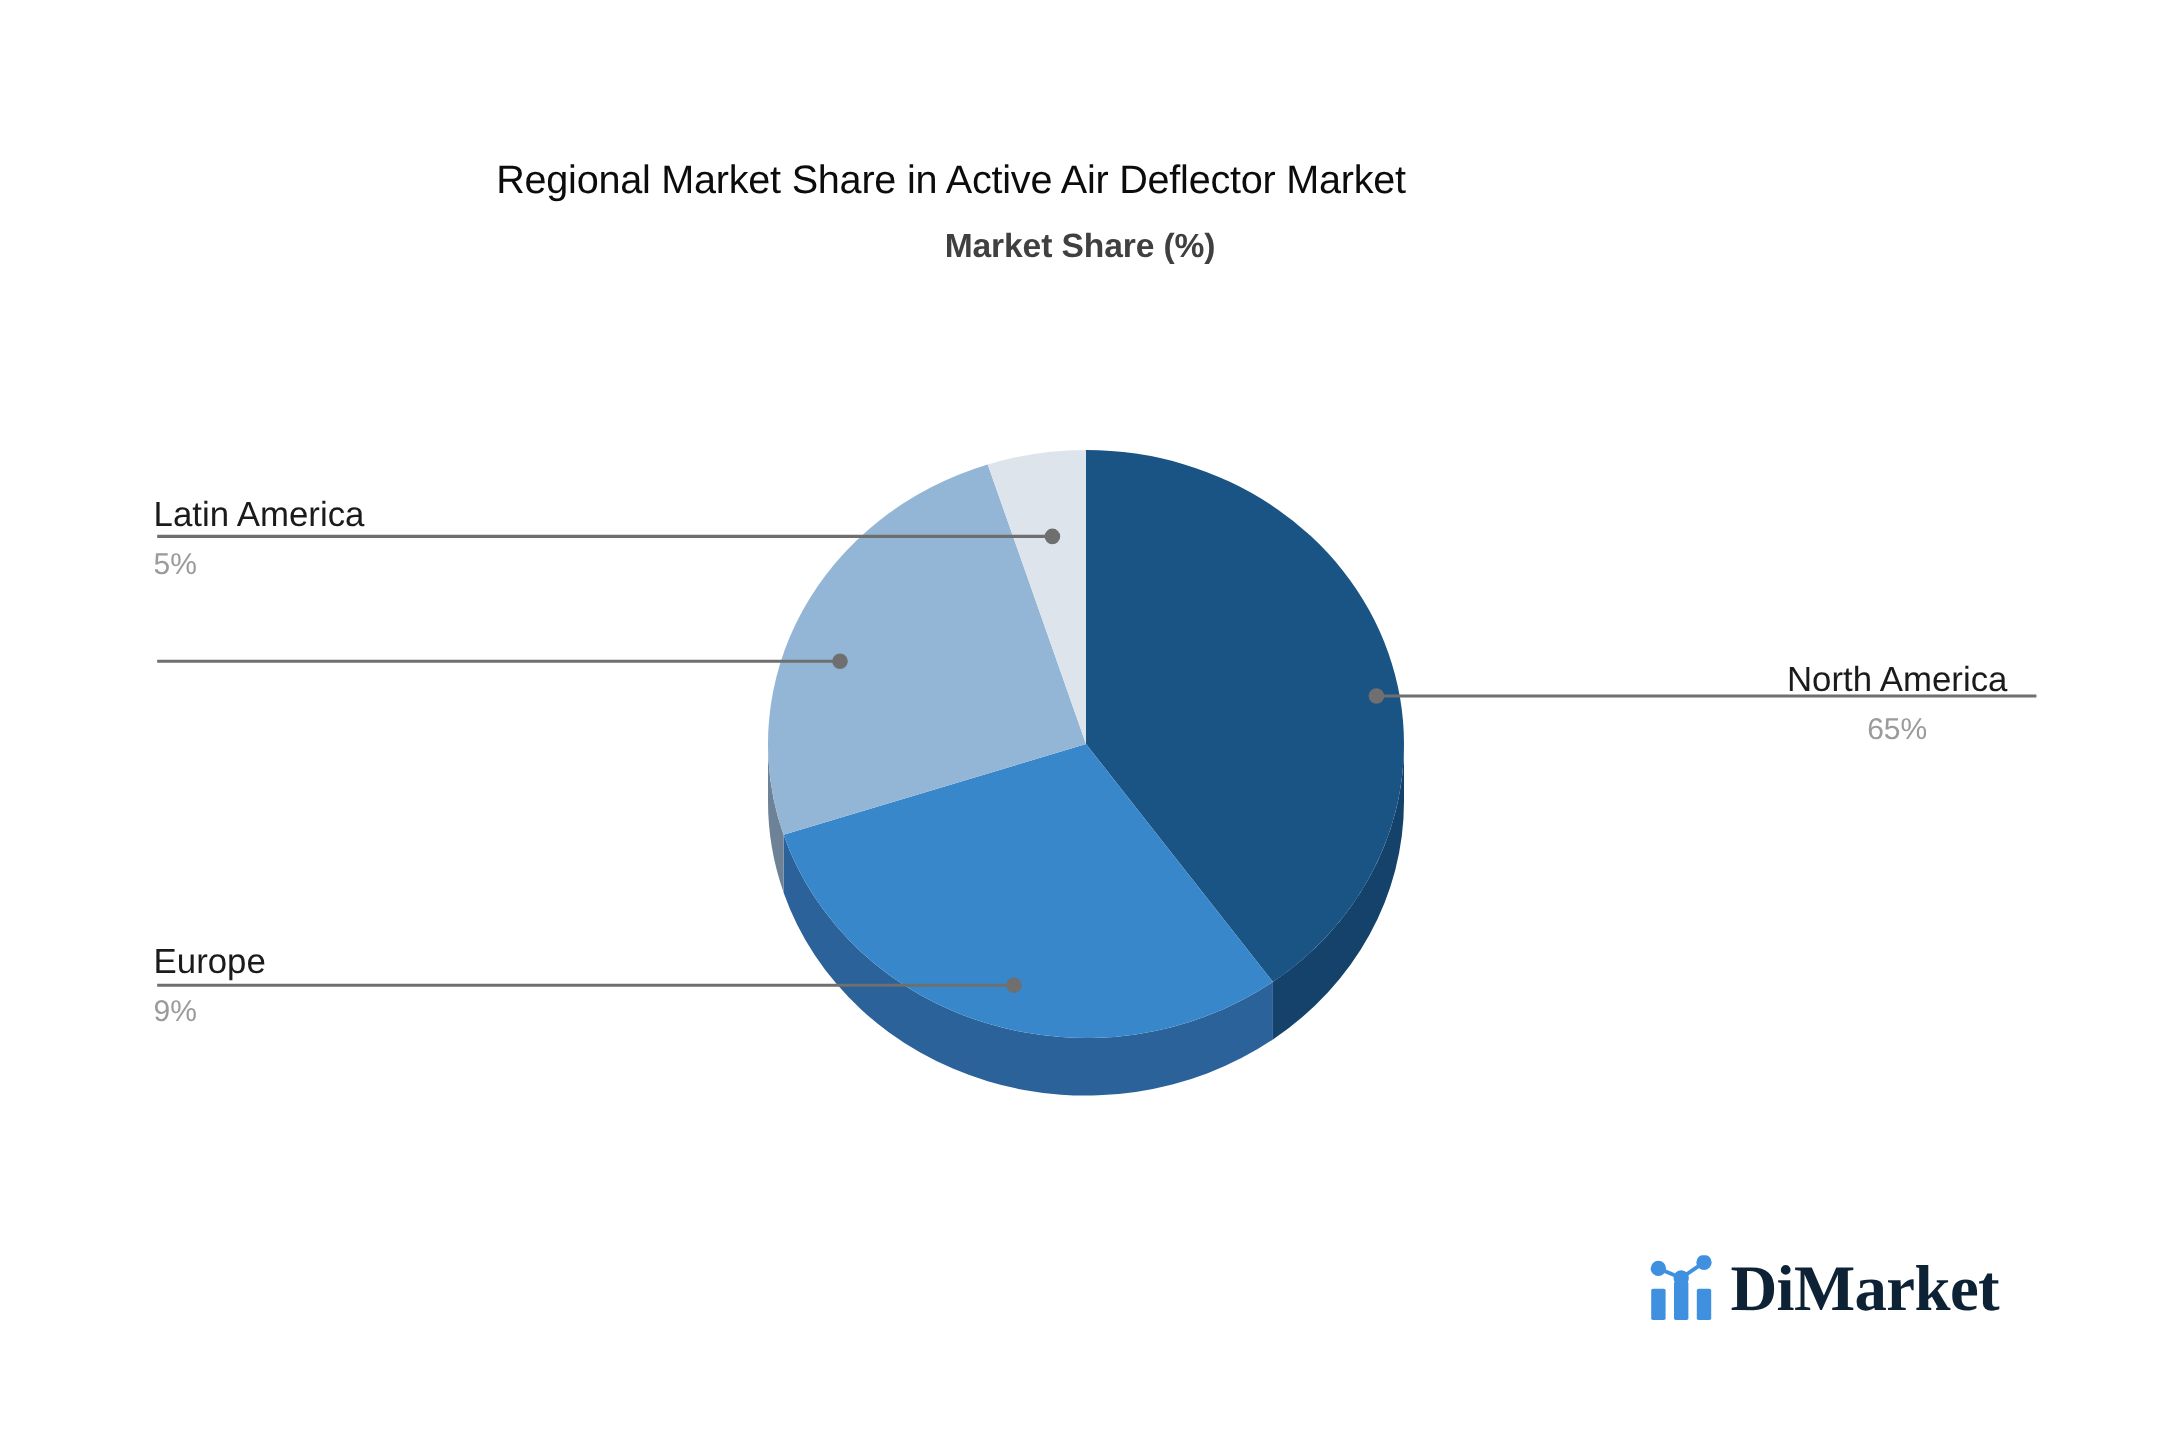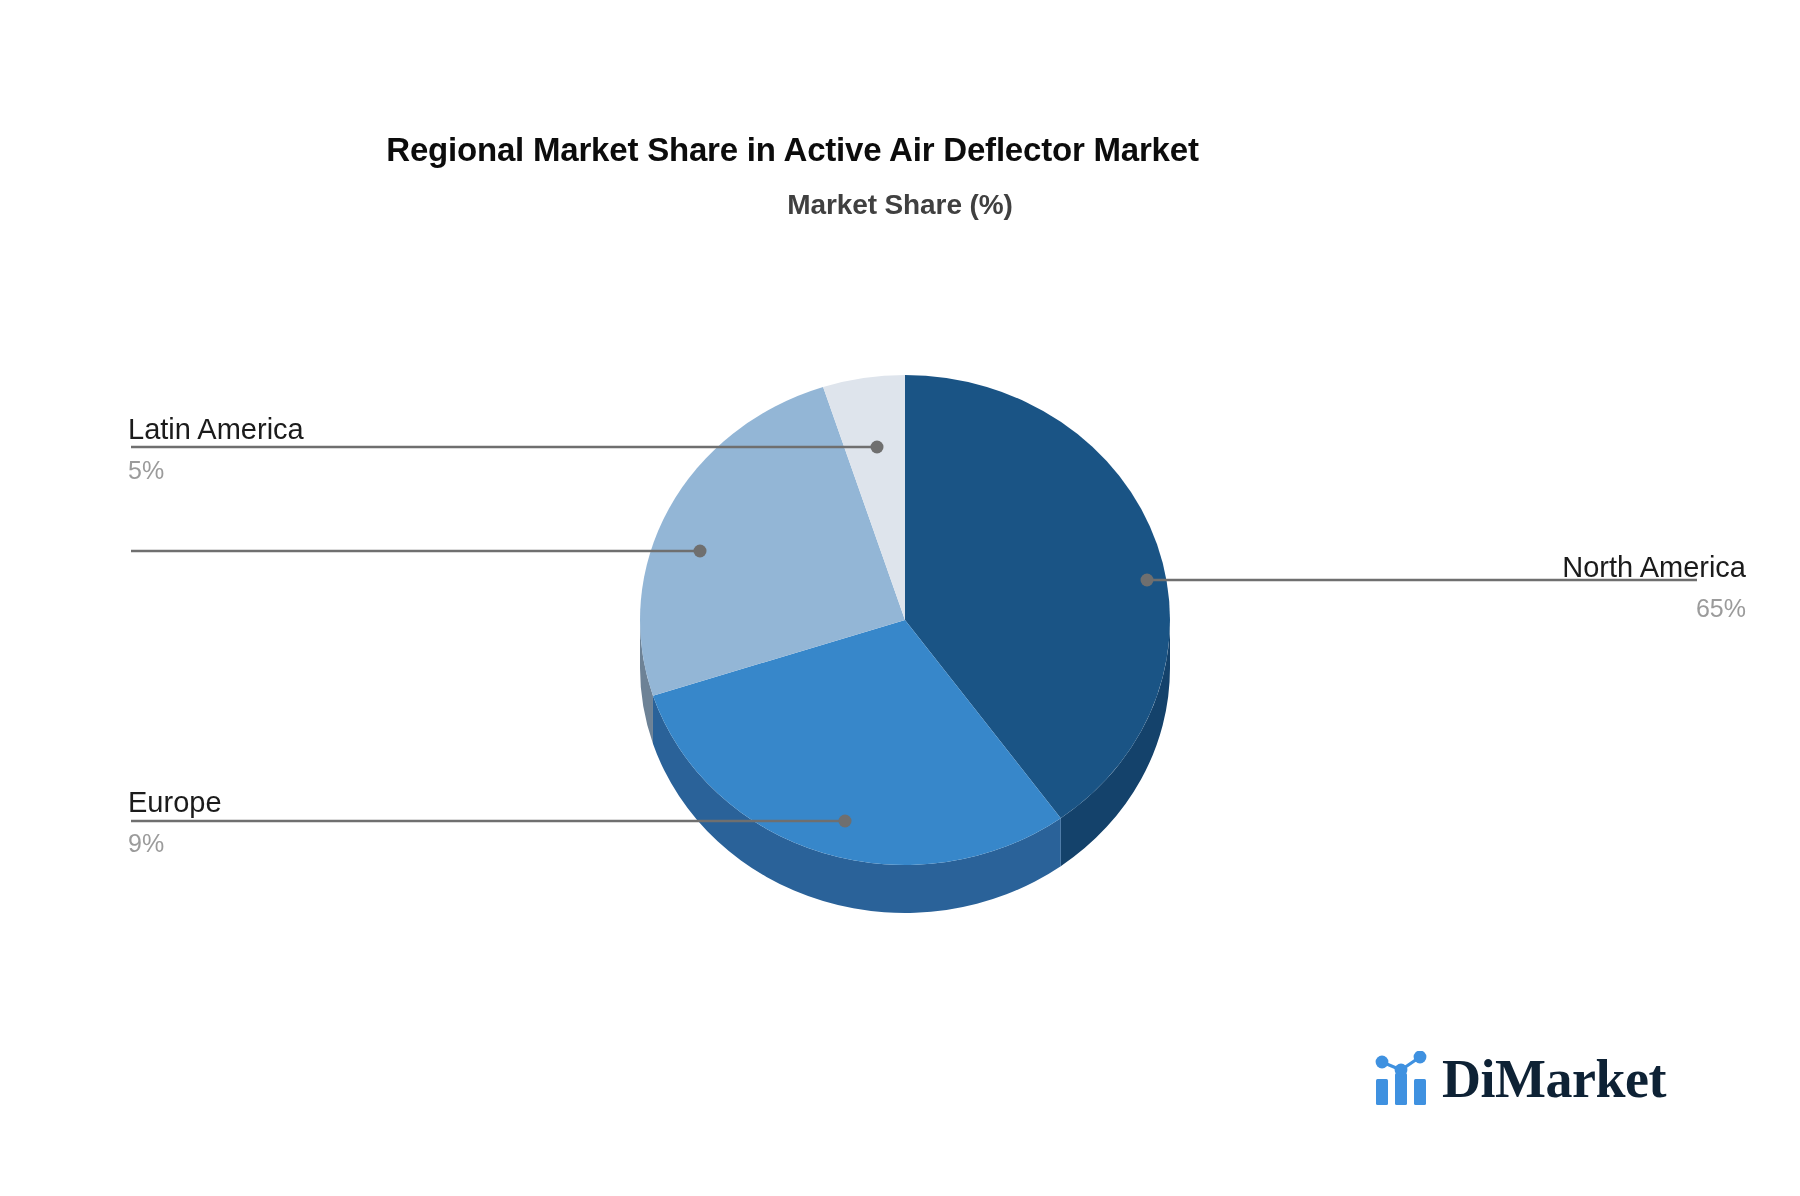--- a/index.html
+++ b/index.html
@@ -17,21 +17,21 @@
     background: #ffffff;
   }
   
   #chart-title {
     position: absolute;
     top: 131px;
     left: 0;
     width: 1585px;
     text-align: center;
     font-size: 33px;
-    font-weight: bold;
+    font-weight: normal;
     color: #0c0c0c;
     letter-spacing: -0.2px;
     white-space: nowrap;
   }
   #chart-subtitle {
     position: absolute;
     top: 189px;
     left: 0;
     width: 1800px;
     text-align: center;
@@ -62,34 +62,34 @@
     white-space: nowrap;
   }
   .callout .cval {
     font-size: 25px;
     color: #9b9b9b;
     line-height: 34px;
     padding-top: 7px;
     white-space: nowrap;
   }
   .callout.left { text-align: left; left: 128px; }
-  .callout.right { text-align: right; right: 54px; }
+  .callout.right { text-align: center; right: 54px; }
 
   #callout-latin-america  { top: 412px; }
   #callout-asia-pacific   { top: 515px; }
   #callout-europe         { top: 785px; }
   #callout-north-america  { top: 550px; }
 
   
   #logo {
     position: absolute;
     left: 1374px;
     top: 1046px;
     display: flex;
-    align-items: center;
+    align-items: flex-start;
     height: 66px;
   }
   #logo-mark { width: 62px; height: 56px; display: block; }
   #logo-text {
     font-family: "Liberation Serif", serif;
     font-size: 54px;
     font-weight: bold;
     color: #0e2235;
     line-height: 56px;
     margin-left: 6px;

